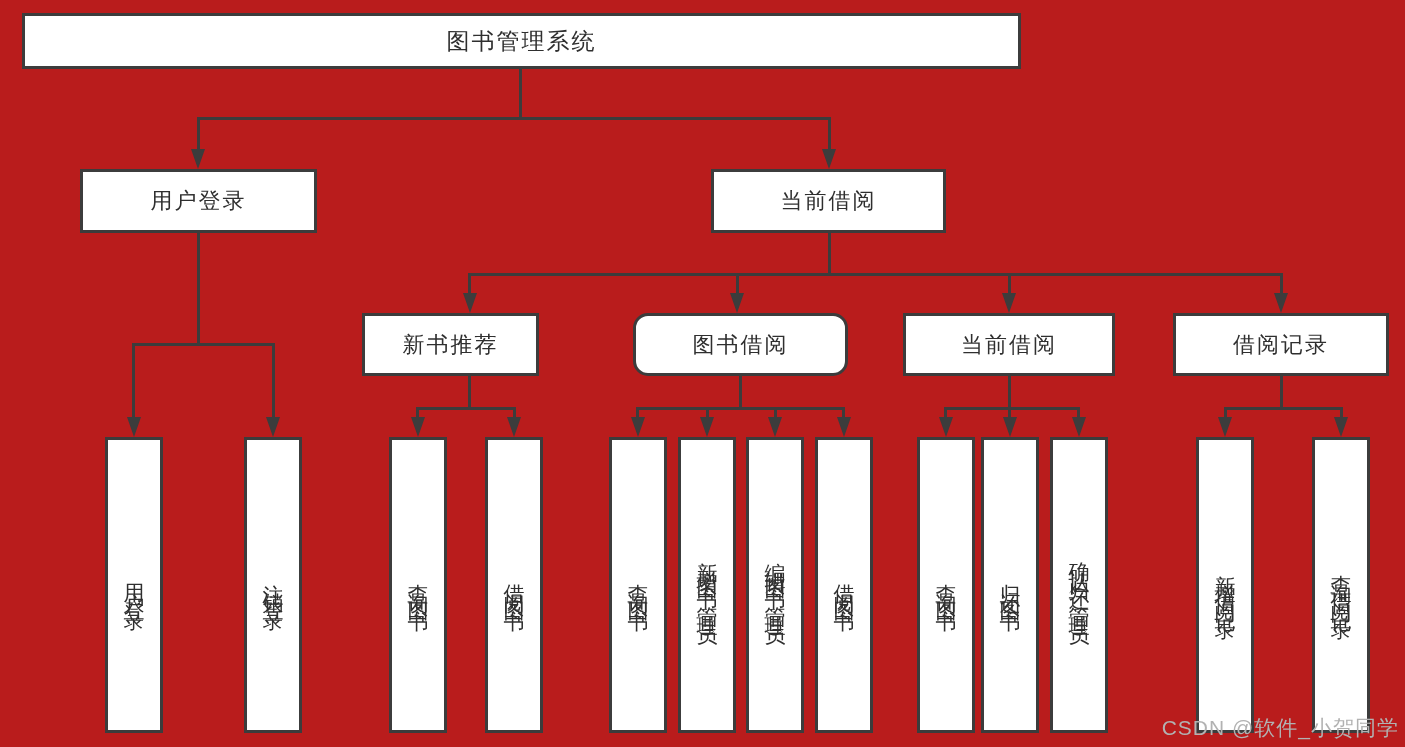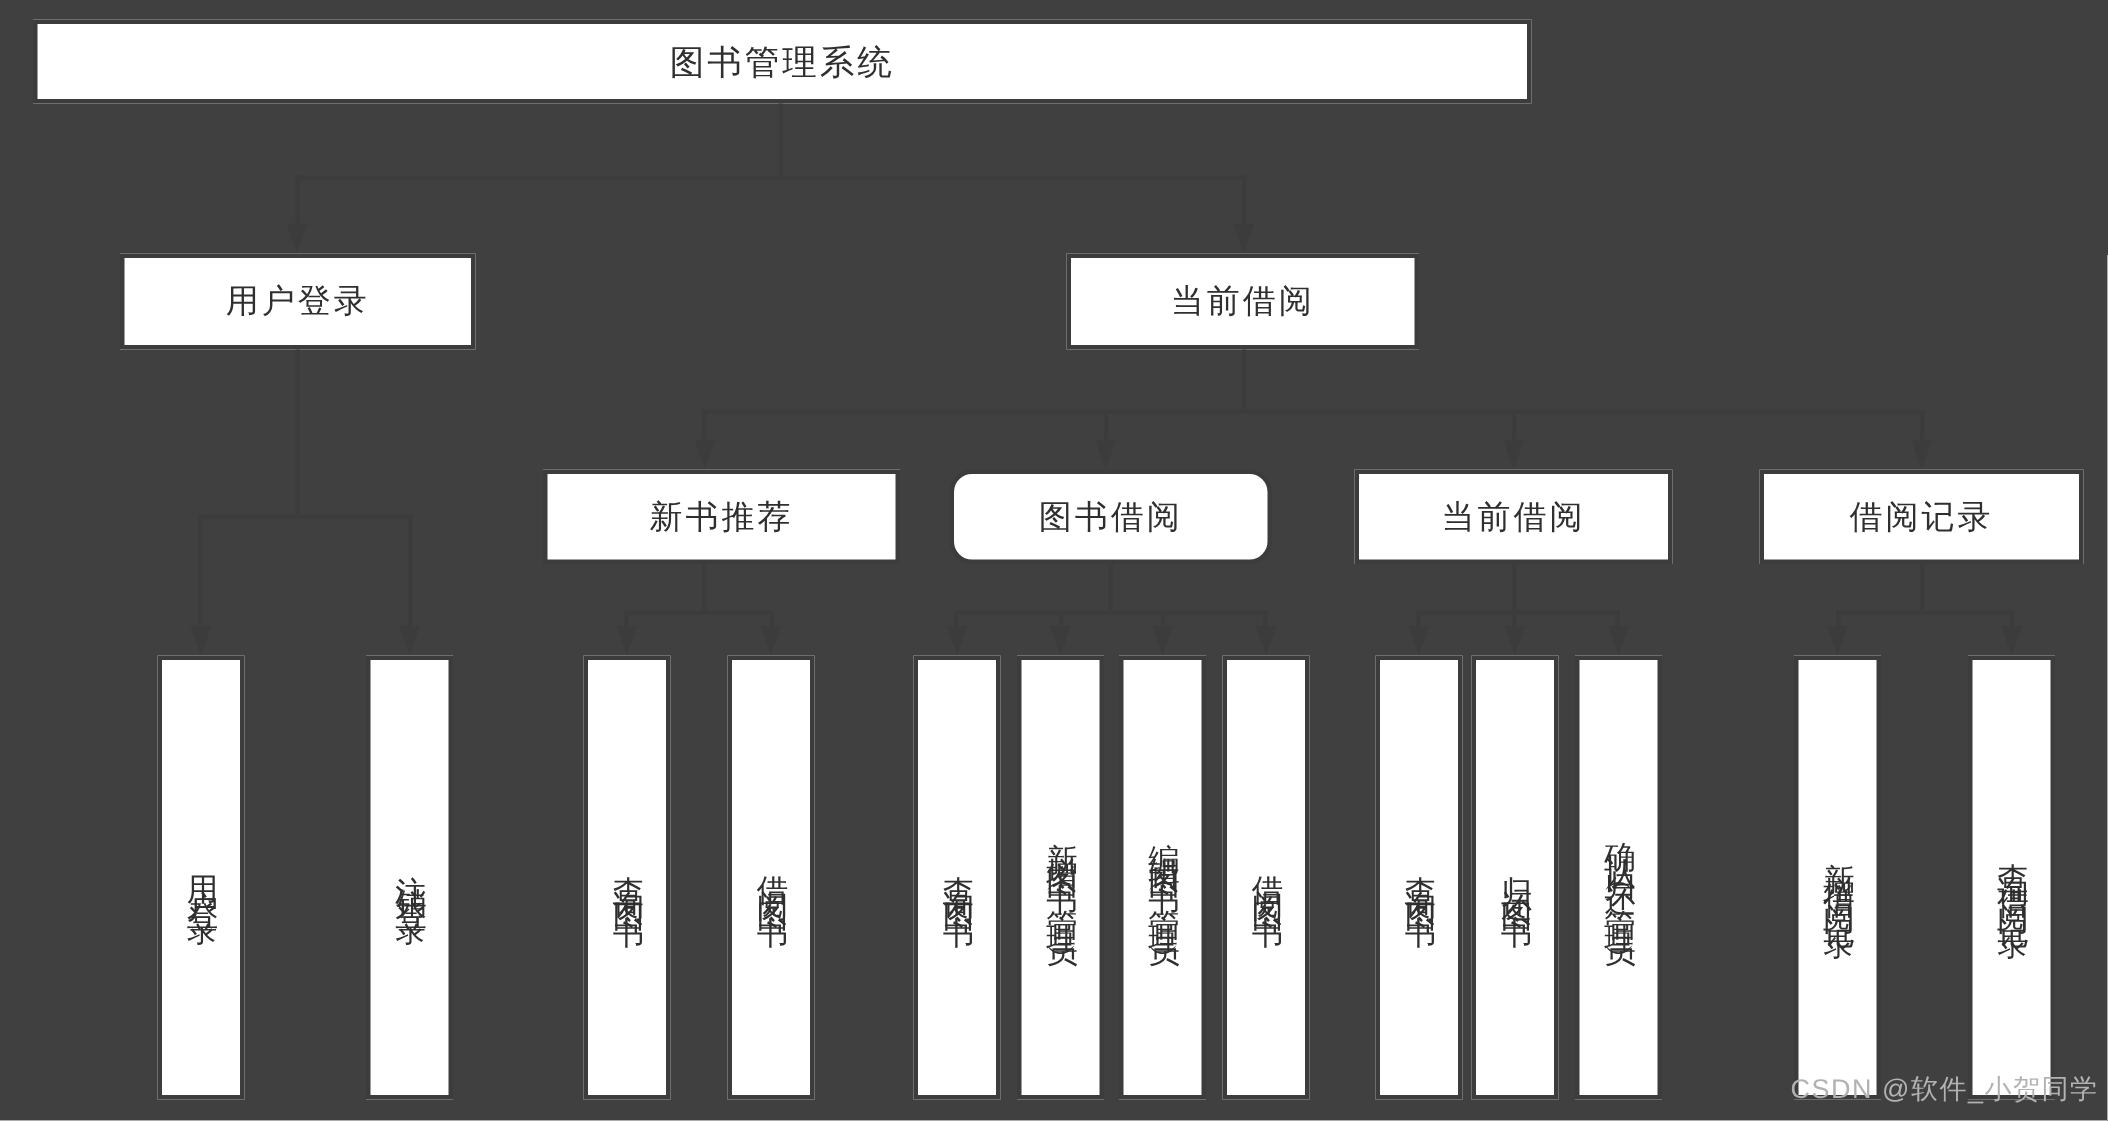--- a/index.html
+++ b/index.html
@@ -1,19 +1,19 @@
 <!DOCTYPE html>
 <html style="--line: #3c3c3c; --text: #2f2f2f; --wm: #b2b2b2;"><head>
 <meta charset="utf-8">
 <style>
   html,body{margin:0;padding:0;background:#ffffff;}
   #canvas{
     position:relative;
     width:1405px;height:747px;
-    background:#404040;
+    background:#b91c1c;
     overflow:hidden;
     font-family:"Liberation Sans","DejaVu Sans",sans-serif;
     color:var(--text,#2f2f2f);
   }
   .box{
     position:absolute;
     box-sizing:border-box;
     border:3px solid var(--line,#3c3c3c);
     background:#ffffff;
     display:flex;align-items:center;justify-content:center;
@@ -41,21 +41,21 @@
   .hl{position:absolute;height:3px;background:var(--line,#3c3c3c);}
   .arrow{
     position:absolute;width:0;height:0;
     border-left:7px solid transparent;
     border-right:7px solid transparent;
     border-top:20px solid var(--line,#3c3c3c);
   }
   .watermark{
     position:absolute;
     right:6px;top:714px;
-    font-size:18px;
+    font-size:21px;
     color:var(--wm,#b2b2b2);
     letter-spacing:1px;
     white-space:nowrap;
   }
 </style>
 </head>
 <body>
 
 <div id="canvas">
 
@@ -88,21 +88,21 @@
   <div class="hl" style="left:468px;top:273px;width:815px;"></div>
   <div class="vl" style="left:468px;top:273px;height:24px;"></div>
   <div class="arrow" style="left:463px;top:293px;"></div>
   <div class="vl" style="left:736px;top:273px;height:24px;"></div>
   <div class="arrow" style="left:730px;top:293px;"></div>
   <div class="vl" style="left:1008px;top:273px;height:24px;"></div>
   <div class="arrow" style="left:1002px;top:293px;"></div>
   <div class="vl" style="left:1280px;top:273px;height:24px;"></div>
   <div class="arrow" style="left:1274px;top:293px;"></div>
 
-  <div class="box" style="left:362px;top:313px;width:238px;height:63px;">
+  <div class="box" style="left:362px;top:313px;width:177px;height:63px;">
     <span>新书推荐</span>
   </div>
   <div class="box" style="left:633px;top:313px;width:215px;height:63px;border-radius:15px;">
     <span>图书借阅</span>
   </div>
   <div class="box" style="left:903px;top:313px;width:212px;height:63px;align-items:center;">
     <span>当前借阅</span>
   </div>
   <div class="box" style="left:1173px;top:313px;width:216px;height:63px;">
     <span>借阅记录</span>

